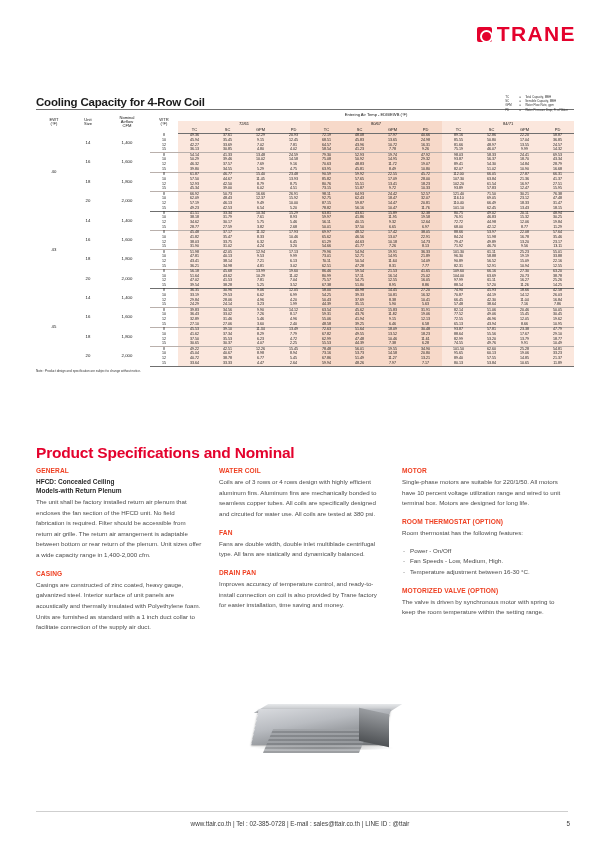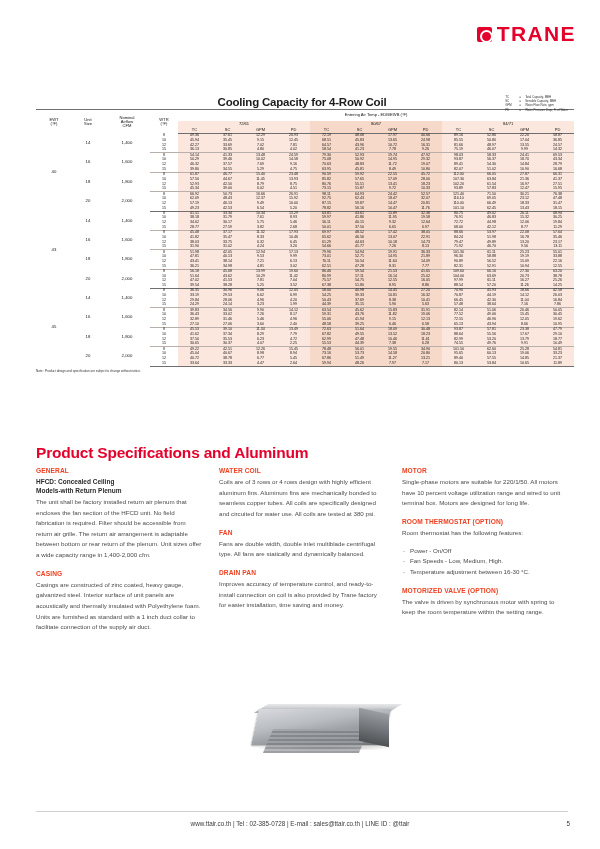--- a/index.html
+++ b/index.html
@@ -16,21 +16,21 @@
   .brand { position: absolute; right: 24px; top: 22px; display: flex; align-items: center; gap: 5px; }
   .brand-mark { width: 15px; height: 15px; background: #e4022d; border-radius: 2px;
                 position: relative; }
   .brand-mark::after { content: ""; position: absolute; left: 3px; top: 3px;
                 width: 9px; height: 9px; border: 2px solid #fff; border-radius: 50%; }
   .brand-name { font-size: 21px; font-weight: bold; letter-spacing: 1.4px; color: #e4022d; }
 
   
   .tbl-wrap { position: absolute; left: 36px; top: 96px; width: 532px; }
   .tbl-title { font-size: 11.5px; font-weight: bold; color: #1b1b1b; letter-spacing: -.2px;
-               margin-bottom: 1px; text-align: center; }
+               margin-bottom: 1px; }
 
   .legend { position: absolute; right: 0; top: -1px; font-size: 2.9px; color: #333; line-height: 1.45; }
   .legend-row { display: flex; }
   .legend-k { width: 14px; }
   .legend-eq { width: 6px; }
 
   table.cap { width: 532px; border-collapse: collapse; font-size: 3.65px; color: #161616;
               table-layout: fixed; }
   table.cap td, table.cap th { padding: 0; text-align: center; font-weight: normal;
                                line-height: 1.0; }
@@ -951,21 +951,21 @@
             <td class="num tint3">53.84</td>
             <td class="num tint3">10.65</td>
             <td class="num tint3">11.89</td>
           </tr>
         </tbody>
     </table>
 
     <div class="note">Note : Product design and specification are subject to change without notice.</div>
   </div>
 
-  <div class="specs-title">Product Specifications and Aluminum</div>
+  <div class="specs-title">Product Specifications and Nominal</div>
   <div class="cols" id="spec-cols">
       <div class="col">
         <h4>GENERAL</h4>
         <h5>
           <div>HFCD: Concealed Ceiling</div>
           <div>Models-with Return Plenum</div>
         </h5>
         <p>The unit shall be factory installed return air plenum that encloses the fan section of the HFCD unit. No field fabrication is required. Filter should be accessible from return air grille. The return air arrangement is adaptable between bottom or rear return of the plenum. Unit sizes offer a wide capacity range in 1,400-2,000 cfm.</p>
         <h4>CASING</h4>
         <p>Casings are constructed of zinc coated, heavy gauge, galvanized steel. Interior surface of unit panels are acoustically and thermally insulated with Polyethylene foam. Units are furnished as standard with a 1 inch duct collar to facilitate connection of the supply air duct.</p>

